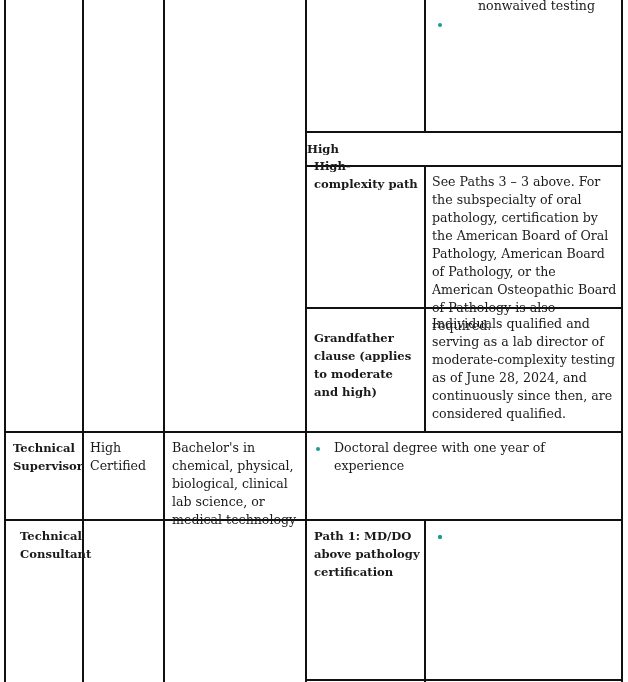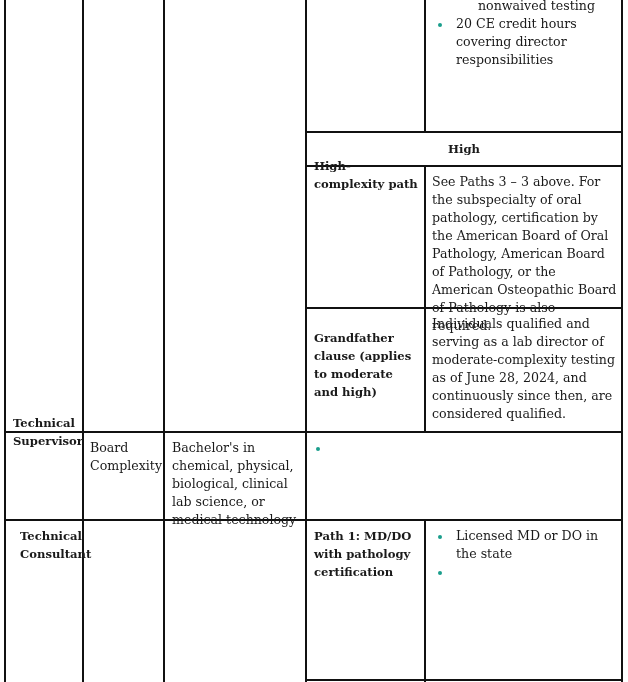--- a/index.html
+++ b/index.html
@@ -6,21 +6,21 @@
   body { width:628px; height:682px; overflow:hidden; position:relative;
          font-family:"DejaVu Serif","Liberation Serif",serif; color:#1a1a1a; }
   .ln { position:absolute; background:#111; }
   .cell { position:absolute; box-sizing:border-box; font-size:12.6px; line-height:18px; }
   .bold { font-weight:bold; font-size:11.6px; }
   .cell ul { list-style:none; margin:0; padding:0; }
   .cell li { position:relative; padding-left:22px; }
   .cell li .dot { position:absolute; left:4px; top:8px; width:4px; height:4px; border-radius:50%; background:#1a9e8c; }
   .cell li.sub { padding-left:44px; }
   .cell li.sub .dot { left:31px; background:#a6a6a6; }
-  .center { text-align:center; }
+  .center { }
 </style>
 </head>
 <body>
 
 <div class="ln" style="left:4px;top:0;width:2px;height:682px"></div>
 <div class="ln" style="left:82px;top:0;width:2px;height:682px"></div>
 <div class="ln" style="left:163px;top:0;width:2px;height:682px"></div>
 <div class="ln" style="left:305px;top:0;width:2px;height:682px"></div>
 <div class="ln" style="left:424px;top:0;width:2px;height:131px"></div>
 <div class="ln" style="left:424px;top:165px;width:2px;height:266px"></div>
@@ -30,41 +30,41 @@
 <div class="ln" style="left:305px;top:131px;width:318px;height:2px"></div>
 <div class="ln" style="left:305px;top:165px;width:318px;height:2px"></div>
 <div class="ln" style="left:305px;top:307px;width:318px;height:2px"></div>
 <div class="ln" style="left:4px;top:431px;width:619px;height:2px"></div>
 <div class="ln" style="left:4px;top:519px;width:619px;height:2px"></div>
 <div class="ln" style="left:305px;top:679px;width:318px;height:2px"></div>
 
 <div class="cell" style="left:434px;top:-3px;width:186px">
   <ul>
     <li class="sub"><span>nonwaived testing</span></li>
-    <li><span class="dot"></span><span>20 CE credit hours covering director responsibilities</span></li>
+    <li><span class="dot"></span></li>
   </ul>
 </div>
 
 <div class="cell bold center" style="left:307px;top:140px;width:314px">High</div>
 
 <div class="cell bold" style="left:314px;top:157px;width:106px">High-complexity path</div>
 <div class="cell" style="left:432px;top:173px;width:186px">See Paths 3 – 3 above. For the subspecialty of oral pathology, certification by the American Board of Oral Pathology, American Board of Pathology, or the American Osteopathic Board of Pathology is also required.</div>
 
 <div class="cell bold" style="left:314px;top:329px;width:106px">Grandfather clause (applies to moderate and high)</div>
 <div class="cell" style="left:432px;top:315px;width:186px">Individuals qualified and serving as a lab director of moderate-complexity testing as of June 28, 2024, and continuously since then, are considered qualified.</div>
 
-<div class="cell bold" style="left:13px;top:414px;width:68px">Technical Supervisor</div>
-<div class="cell" style="left:90px;top:439px;width:70px">Board Complexity</div>
+<div class="cell bold" style="left:13px;top:439px;width:68px">Technical Supervisor</div>
+<div class="cell" style="left:90px;top:439px;width:70px">High Certified</div>
 <div class="cell" style="left:172px;top:439px;width:132px">Bachelor's in chemical, physical, biological, clinical lab science, or medical technology</div>
 <div class="cell" style="left:312px;top:439px;width:306px">
   <ul>
-    <li><span class="dot"></span></li>
+    <li><span class="dot"></span><span>Doctoral degree with one year of experience</span></li>
   </ul>
 </div>
 
 <div class="cell bold" style="left:20px;top:527px;width:68px">Technical Consultant</div>
-<div class="cell bold" style="left:314px;top:527px;width:106px">Path 1: MD/DO with pathology certification</div>
+<div class="cell bold" style="left:314px;top:527px;width:106px">Path 1: MD/DO above pathology certification</div>
 <div class="cell" style="left:434px;top:527px;width:186px">
   <ul>
-    <li><span class="dot"></span><span>Licensed MD or DO in the state</span></li>
+    <li><span class="dot"></span></li>
     <li><span class="dot"></span></li>
   </ul>
 </div>
 
 </body></html>

